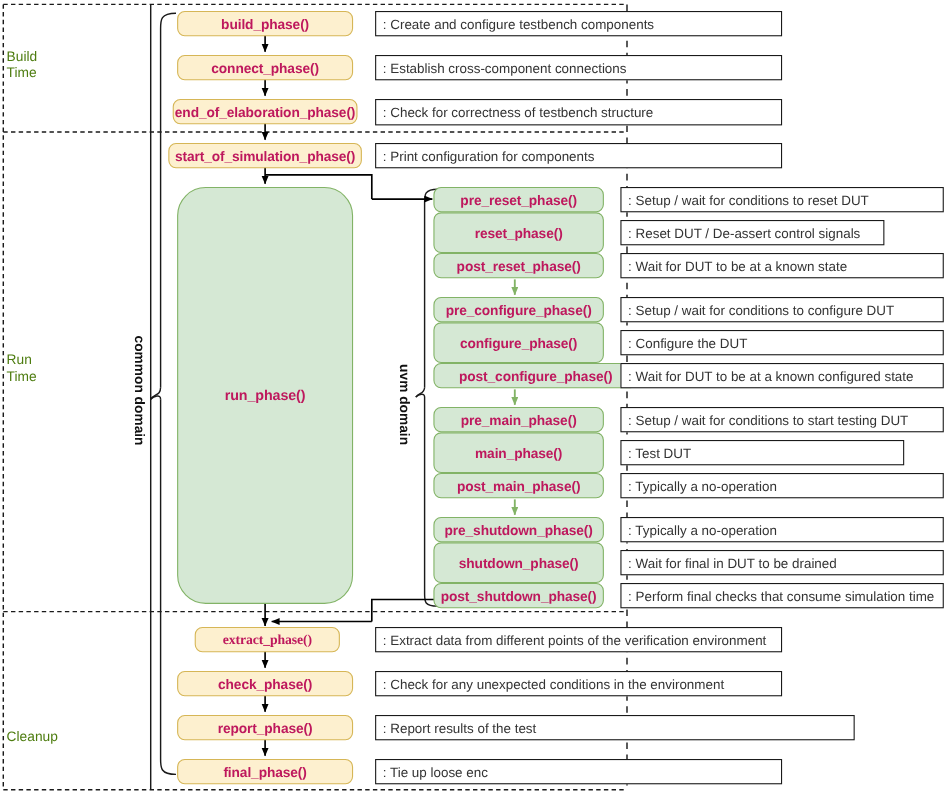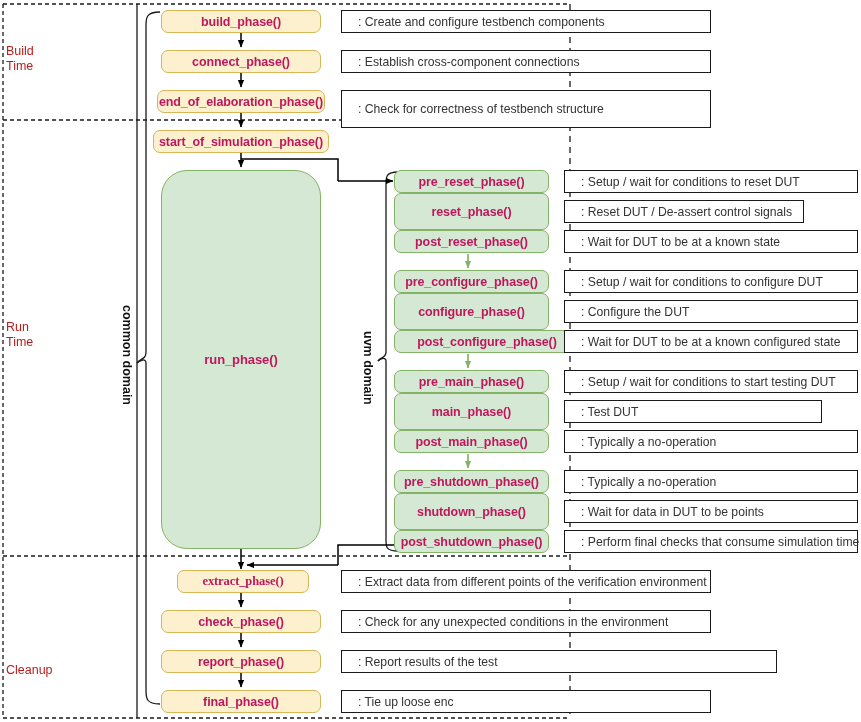--- a/index.html
+++ b/index.html
@@ -24,26 +24,26 @@
     background:#d5e8d4;border:1.3px solid #82b366;border-radius:7px;
   }
   .phase.runbig{
     background:#d5e8d4;border:1.3px solid #82b366;border-radius:26px;
   }
   .desc{
     position:absolute;box-sizing:border-box;
     background:#ffffff;border:1.3px solid #1a1a1a;
     display:flex;align-items:center;
     font-size:12.2px;color:#333333;white-space:nowrap;
-    padding-left:16px;
+    padding-left:6px;
   }
 
   
   .timelabel{
-    position:absolute;font-size:12.5px;color:#b91c1c;line-height:15px;
+    position:absolute;font-size:12.5px;color:#4d7c0f;line-height:15px;
     white-space:pre-line;
   }
   .vlabel{
     position:absolute;font-size:12.5px;font-weight:bold;color:#111;
     white-space:nowrap;transform-origin:0 0;
   }
 </style>
 </head>
 <body>
 
@@ -136,23 +136,24 @@
   <div class="vlabel" style="left:134px; top:305px; transform:rotate(90deg);">common domain</div>
   <div class="vlabel" style="left:375px; top:331px; transform:rotate(90deg);">uvm domain</div>
 
   <div class="phase yellow" style="left:161px;top:10px;width:160px;height:23px;">build_phase()</div>
   <div class="desc" style="left:341px;top:10px;width:370px;height:23px;">: Create and configure testbench components</div>
 
   <div class="phase yellow" style="left:161px;top:50px;width:160px;height:23px;">connect_phase()</div>
   <div class="desc" style="left:341px;top:50px;width:370px;height:23px;">: Establish cross-component connections</div>
 
   <div class="phase yellow" style="left:157px;top:90px;width:168px;height:23px;">end_of_elaboration_phase()</div>
-  <div class="desc" style="left:341px;top:90px;width:370px;height:38px;">: Check for correctness of testbench structure</div>
+  <div class="desc" style="left:341px;top:90px;width:370px;height:24px;">: Check for correctness of testbench structure</div>
 
   <div class="phase yellow" style="left:153px;top:130px;width:176px;height:23px;">start_of_simulation_phase()</div>
+  <div class="desc" style="left:341px;top:130px;width:370px;height:23px;">: Print configuration for components</div>
 
   <div class="phase runbig" style="left:161px;top:170px;width:160px;height:379px;font-size:13px;">run_phase()</div>
 
   <div class="phase green" style="left:394px;top:170px;width:155px;height:23px;">pre_reset_phase()</div>
   <div class="desc" style="left:564px;top:170px;width:294px;height:23px;">: Setup / wait for conditions to reset DUT</div>
 
   <div class="phase green" style="left:394px;top:193px;width:155px;height:37px;">reset_phase()</div>
   <div class="desc" style="left:564px;top:200px;width:240px;height:23px;">: Reset DUT / De-assert control signals</div>
 
   <div class="phase green" style="left:394px;top:230px;width:155px;height:23px;">post_reset_phase()</div>
@@ -173,21 +174,21 @@
   <div class="phase green" style="left:394px;top:393px;width:155px;height:37px;">main_phase()</div>
   <div class="desc" style="left:564px;top:400px;width:258px;height:23px;">: Test DUT</div>
 
   <div class="phase green" style="left:394px;top:430px;width:155px;height:23px;">post_main_phase()</div>
   <div class="desc" style="left:564px;top:430px;width:294px;height:23px;">: Typically a no-operation</div>
 
   <div class="phase green" style="left:394px;top:470px;width:155px;height:23px;">pre_shutdown_phase()</div>
   <div class="desc" style="left:564px;top:470px;width:294px;height:23px;">: Typically a no-operation</div>
 
   <div class="phase green" style="left:394px;top:493px;width:155px;height:37px;">shutdown_phase()</div>
-  <div class="desc" style="left:564px;top:500px;width:294px;height:23px;">: Wait for data in DUT to be points</div>
+  <div class="desc" style="left:564px;top:500px;width:294px;height:23px;">: Wait for final in DUT to be drained</div>
 
   <div class="phase green" style="left:394px;top:530px;width:155px;height:23px;">post_shutdown_phase()</div>
   <div class="desc" style="left:564px;top:530px;width:294px;height:23px;">: Perform final checks that consume simulation time</div>
 
   <div class="phase yellow" style="left:177px;top:570px;width:132px;height:23px;font-family:Liberation Serif, serif;">extract_phase()</div>
   <div class="desc" style="left:341px;top:570px;width:370px;height:23px;">: Extract data from different points of the verification environment</div>
 
   <div class="phase yellow" style="left:161px;top:610px;width:160px;height:23px;">check_phase()</div>
   <div class="desc" style="left:341px;top:610px;width:370px;height:23px;">: Check for any unexpected conditions in the environment</div>
 

